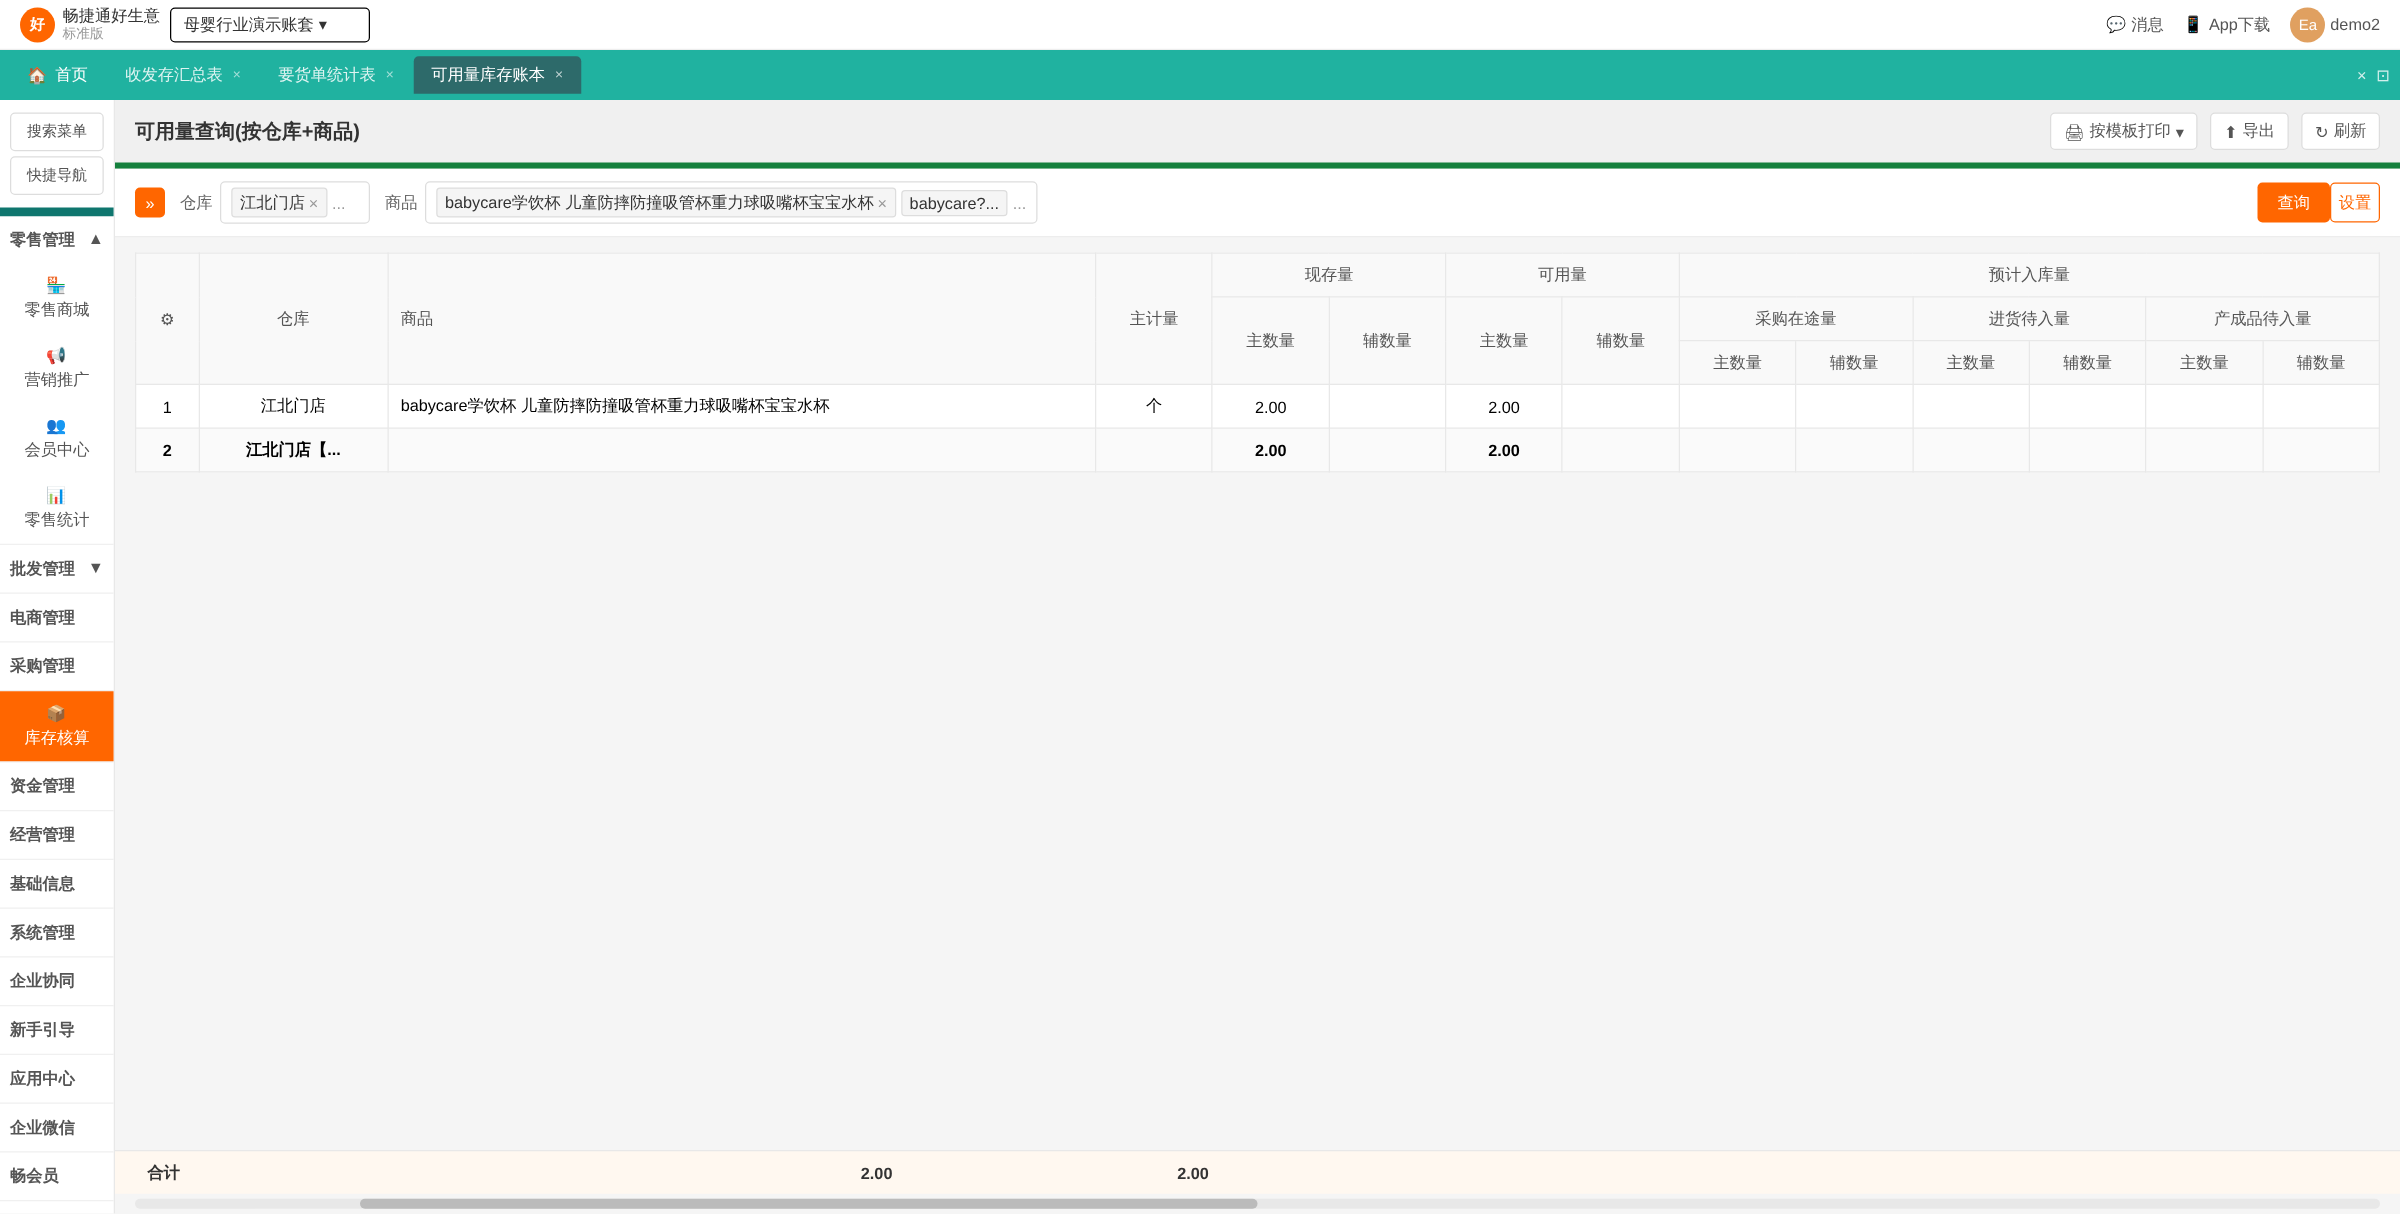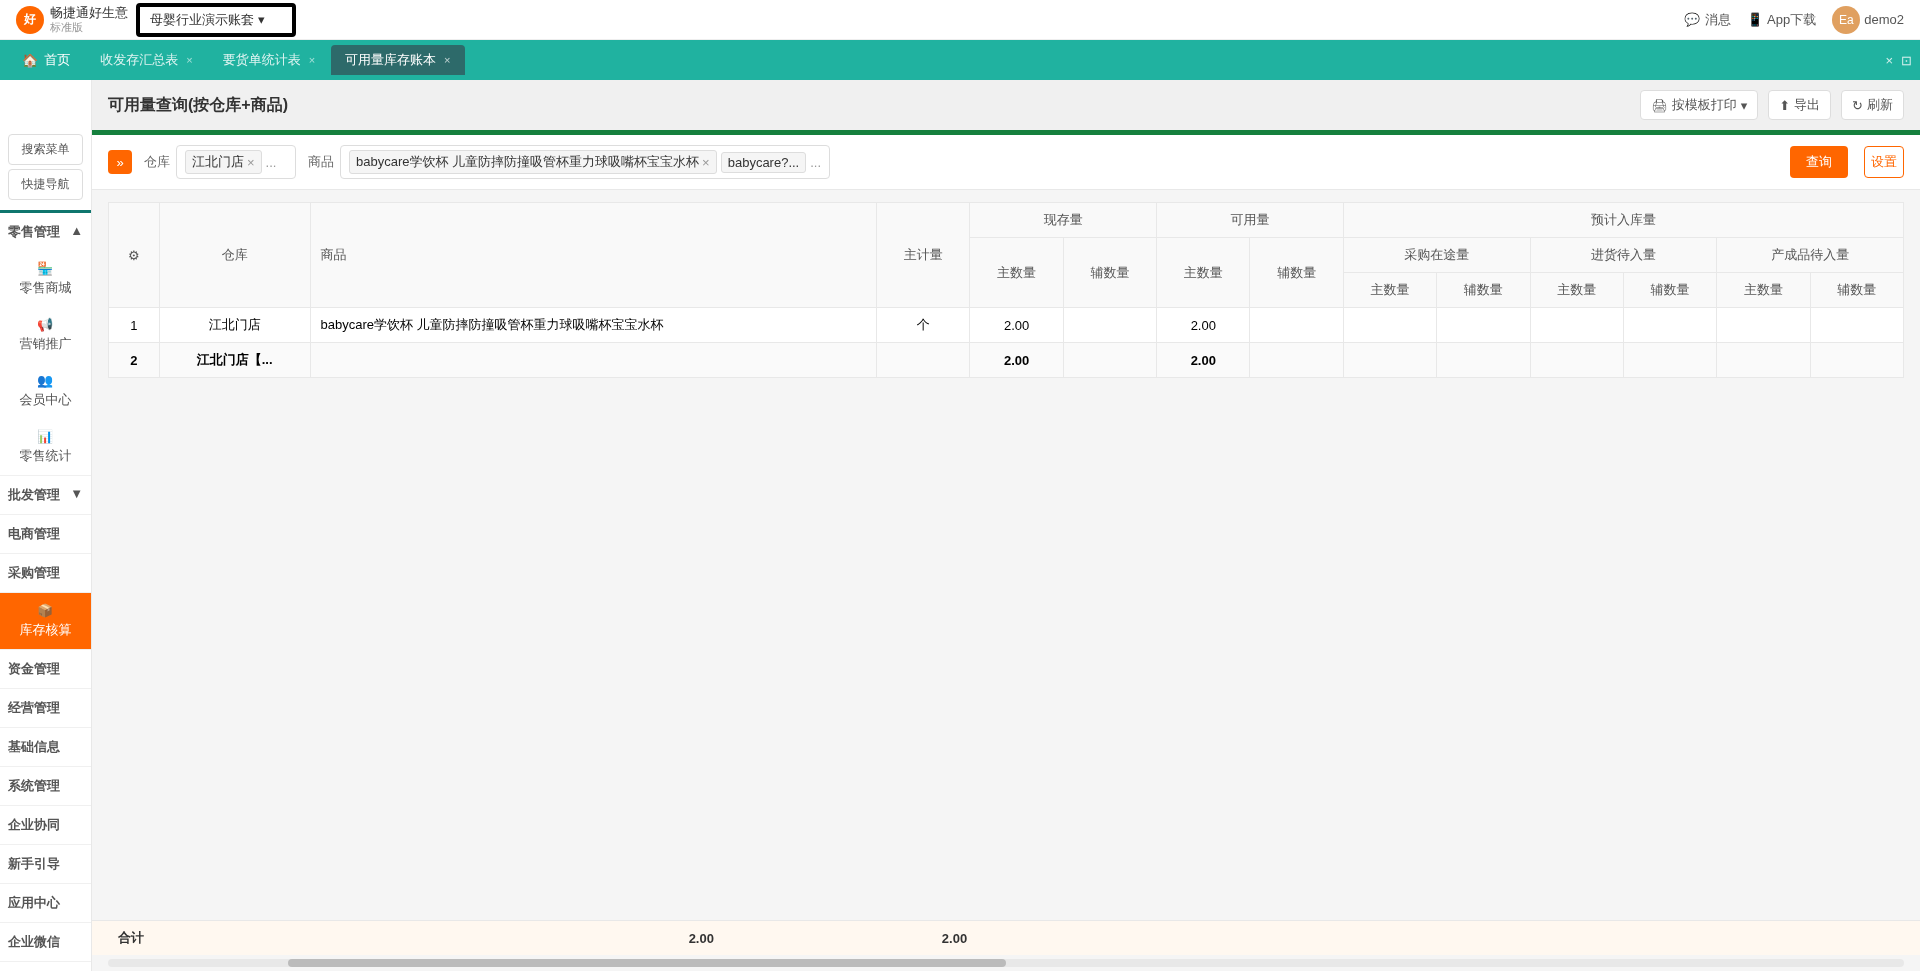--- a/index.html
+++ b/index.html
@@ -42,21 +42,21 @@
       font-size: 12px;
       color: #333;
       line-height: 1.2;
     }
     .logo-text .sub { color: #999; font-size: 11px; }
     .company-selector {
       display: flex;
       align-items: center;
       gap: 4px;
       padding: 4px 10px;
-      border: 4px solid #000000;
+      border: 1px solid #000000;
       border-radius: 4px;
       cursor: pointer;
       font-size: 13px;
       color: #333;
       min-width: 160px;
     }
     .top-bar-right {
       display: flex;
       align-items: center;
       gap: 16px;
@@ -137,22 +137,21 @@
       width: 92px;
       background: #fff;
       border-right: 1px solid #e8e8e8;
       display: flex;
       flex-direction: column;
       flex-shrink: 0;
       overflow-y: auto;
     }
     .sidebar-search {
       padding: 10px 8px;
-      border-bottom: 3px solid #0f766e;
-      margin-top: 44px;
+      border-bottom: 7px solid #0f766e;
     }
     .sidebar-search-btn {
       display: block;
       width: 100%;
       text-align: center;
       padding: 6px 0;
       background: #fff;
       border: 1px solid #ddd;
       border-radius: 4px;
       cursor: pointer;
@@ -298,21 +297,21 @@
       font-size: 12px;
     }
     .filter-more {
       color: #999;
       cursor: pointer;
       font-size: 13px;
     }
     .filter-actions {
       margin-left: auto;
       display: flex;
-      gap: 16px;
+      gap: 0;
     }
     .btn-query {
       padding: 6px 16px;
       background: #ff6600;
       color: #fff;
       border: none;
       border-radius: 4px;
       cursor: pointer;
       font-size: 13px;
     }

